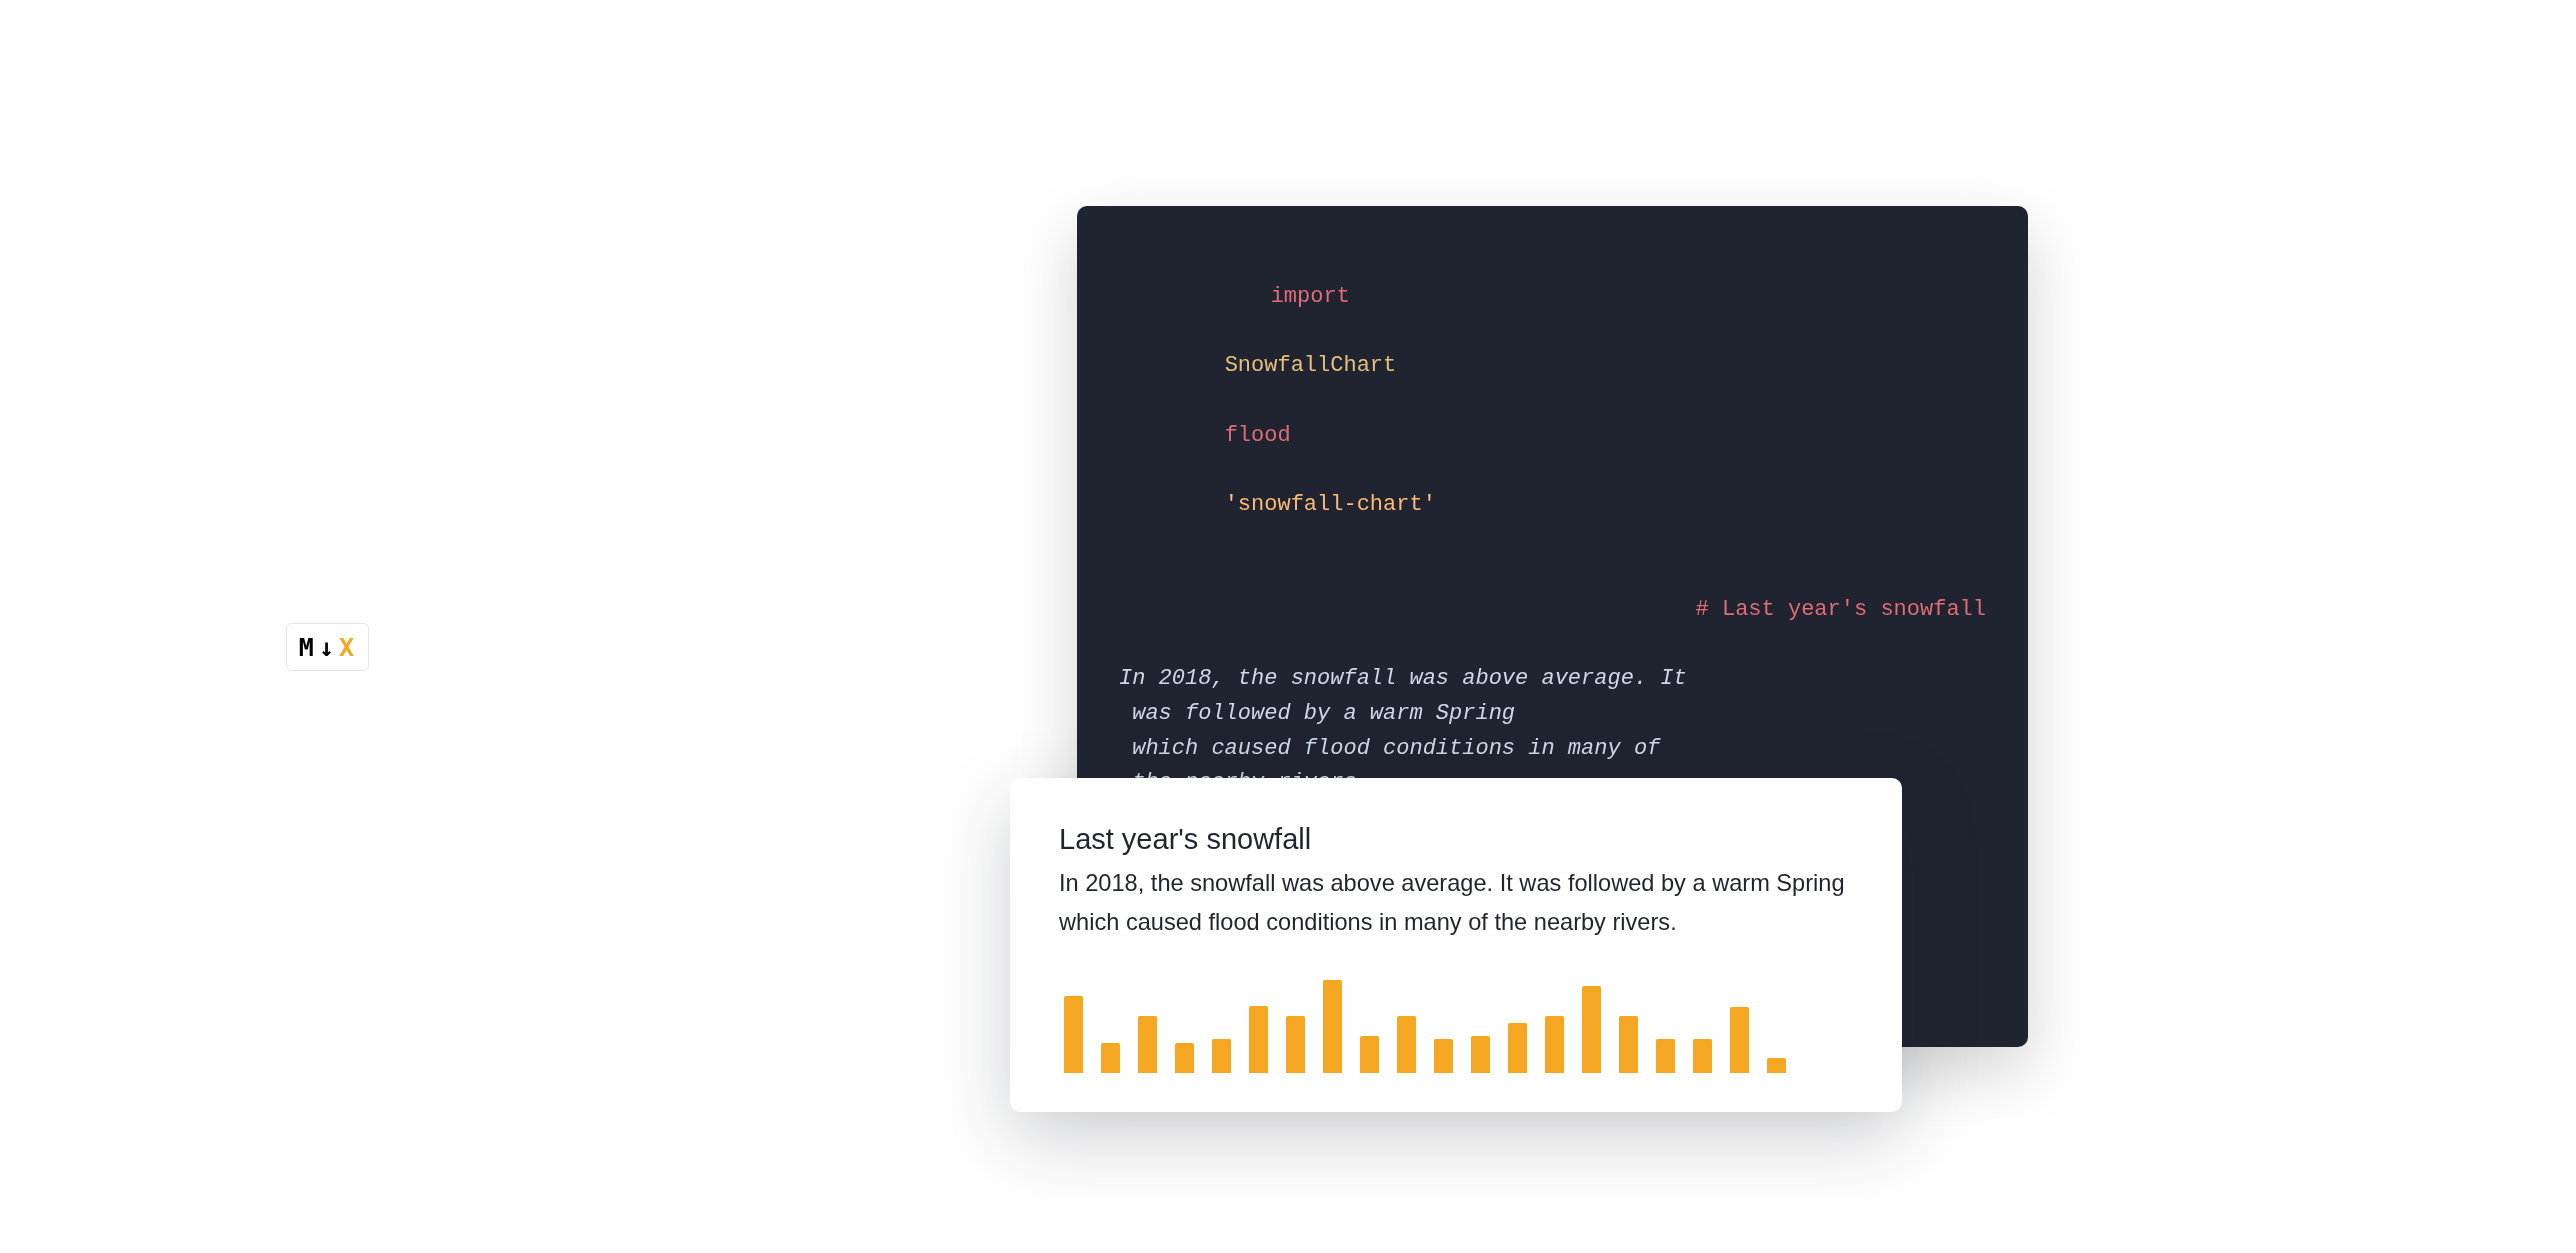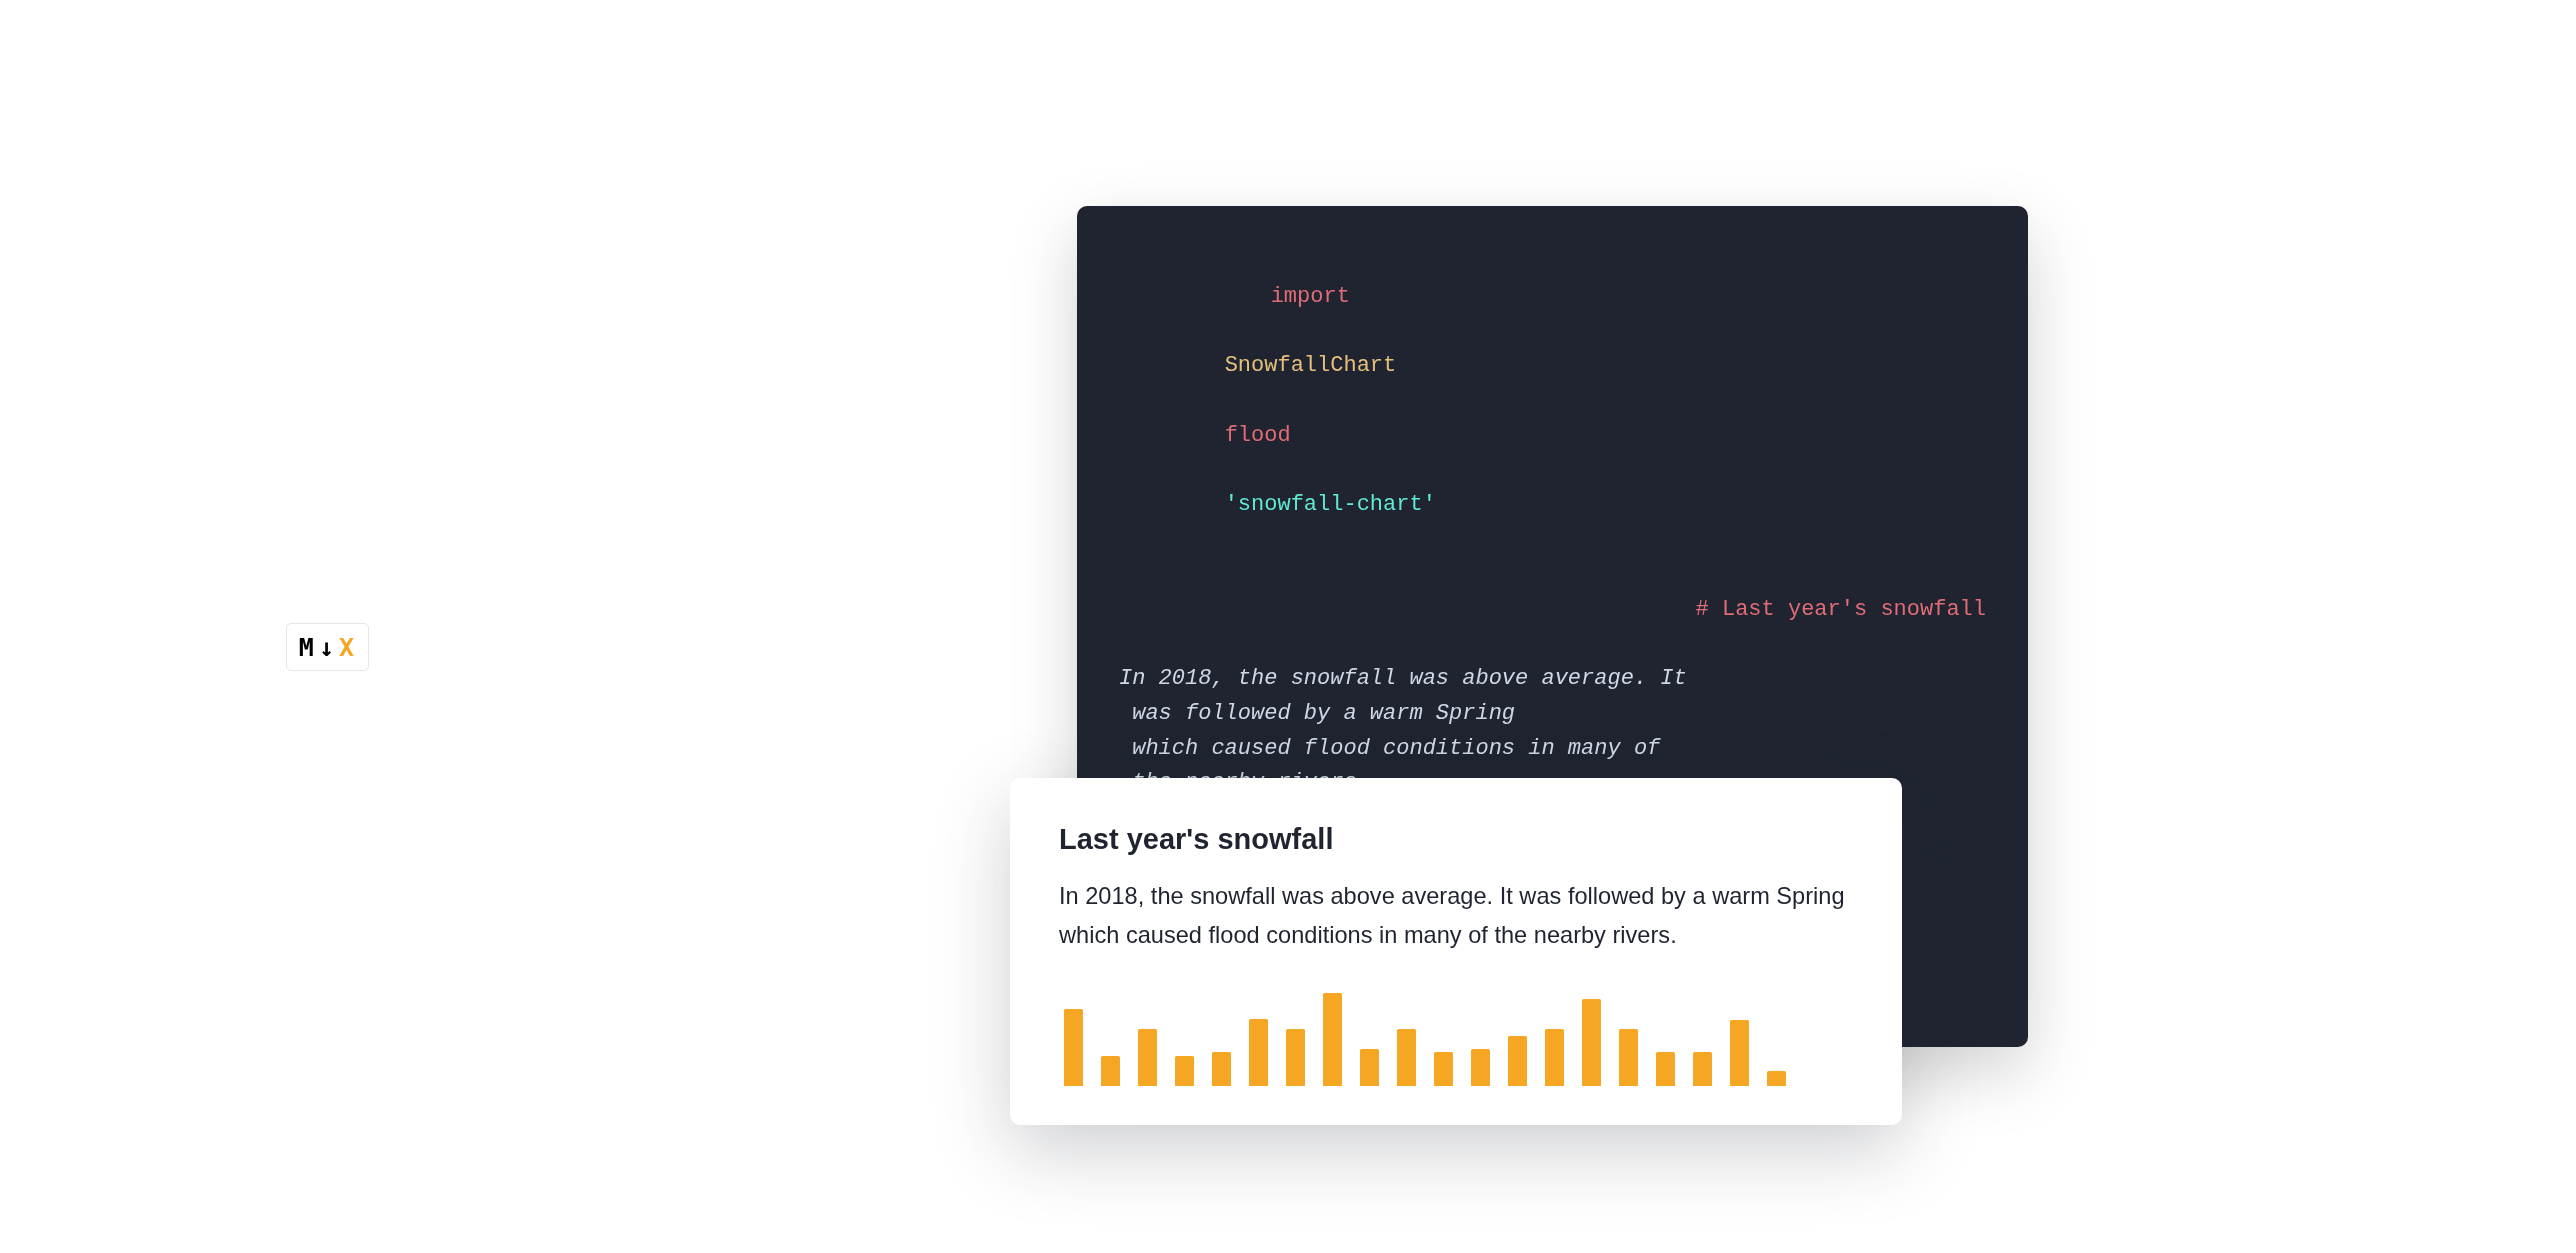--- a/index.html
+++ b/index.html
@@ -62,21 +62,21 @@
       padding: 39px 42px;
       font-family: ui-monospace, "SFMono-Regular", Consolas, "Liberation Mono", Menlo, monospace;
       font-size: 22px;
       line-height: 1.58;
       color: #cbd5e1;
       box-shadow: 0 25px 67px rgba(0,0,0,0.18);
     }
     .code-card .kw { color: #e06c75; margin-left: 46px; }
     .code-card .id { color: #e5c07b; }
     .code-card .from { color: #e06c75; }
-    .code-card .str { color: #5eead4; }
+    .code-card .str { color: #fdba74; }
     .code-card .md { color: #e06c75; text-align: right; }
     .code-card .body { color: #cfd7e6; font-style: italic; }
     .code-card .tag-br { color: #8a99c7; }
     .code-card .tag { color: #e5c07b; }
     .code-card .attr { color: #d19a66; }
     .code-card .eq { color: #cfd7e6; }
     .code-card .bodyline { display:block; white-space: pre-wrap; }
     .code-card .blank { height: 1.58em; }
 
     .render-card {
@@ -84,23 +84,23 @@
       top: 151px;
       left: 34px;
       width: 892px;
       background: #ffffff;
       border-radius: 10px;
       box-shadow: 0 25px 76px rgba(31,36,48,0.22);
       padding: 45px 49px 39px;
     }
     .render-card h2 {
       font-size: 29px;
-      font-weight: 700;
+      font-weight: 400;
       color: #1f2430;
-      margin-bottom: 21px;
+      margin-bottom: 8px;
     }
     .render-card p {
       font-size: 23.6px;
       line-height: 1.65;
       color: #1f2430;
       margin-bottom: 30px;
     }
     .chart {
       display: flex;
       align-items: flex-end;

